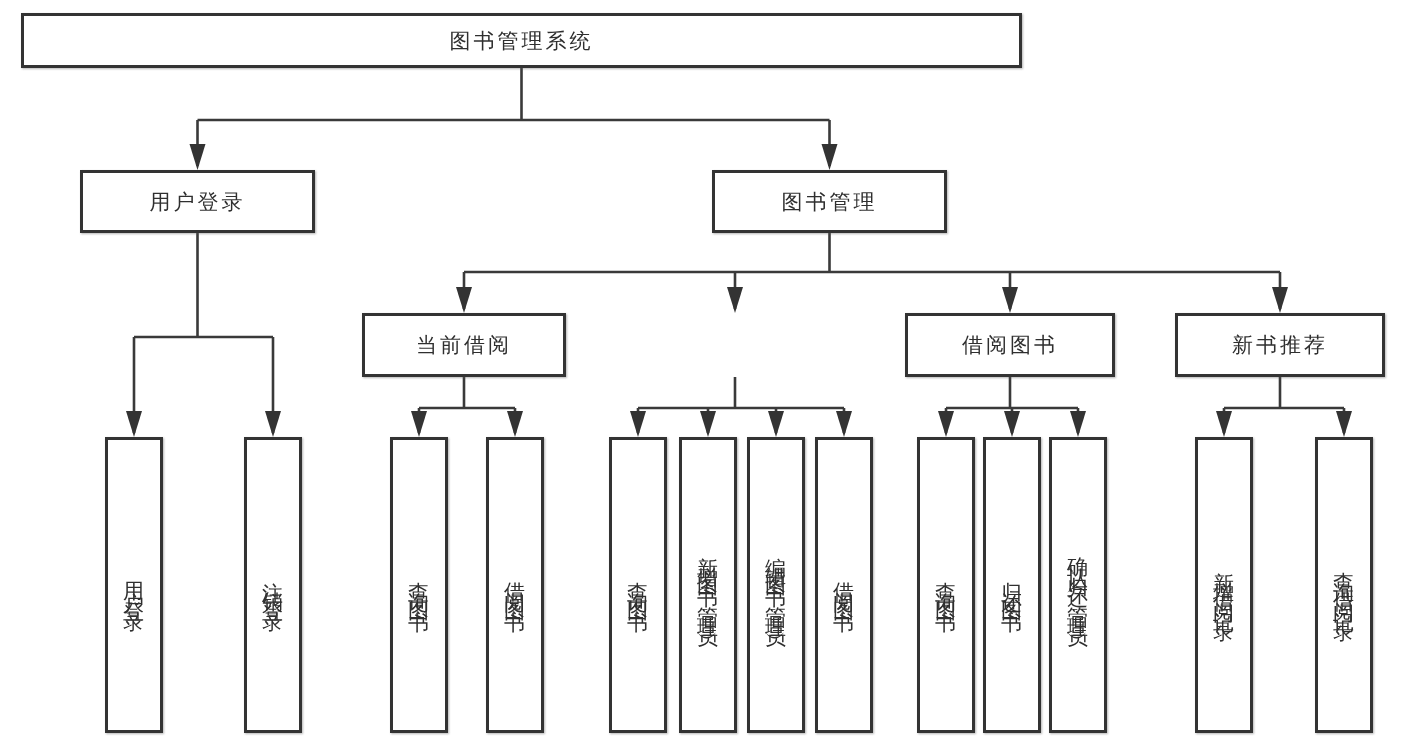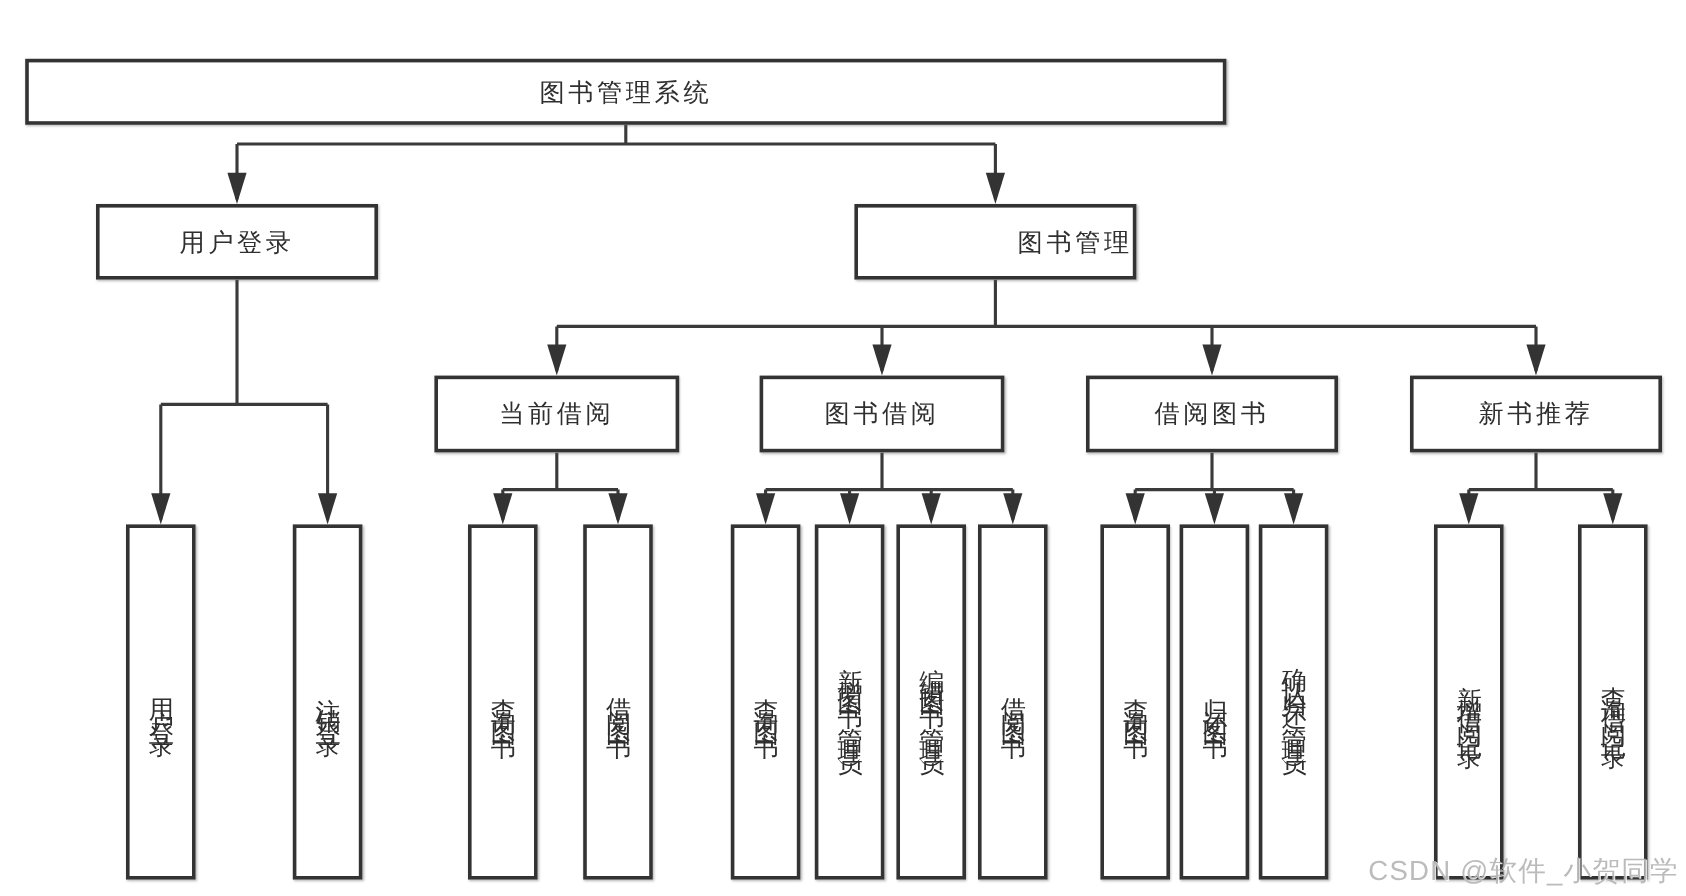--- a/index.html
+++ b/index.html
@@ -105,36 +105,33 @@
       <polygon points="768,411 784,411 776,437"></polygon>
       <polygon points="836,411 852,411 844,437"></polygon>
       <polygon points="938,411 954,411 946,437"></polygon>
       <polygon points="1004,411 1020,411 1012,437"></polygon>
       <polygon points="1070,411 1086,411 1078,437"></polygon>
       <polygon points="1216,411 1232,411 1224,437"></polygon>
       <polygon points="1336,411 1352,411 1344,437"></polygon>
     </g>
   </svg>
 
-  <div class="box h-box" style="left:21px; top:13px; width:1001px; height:55px;margin-top:36px;">
+  <div class="box h-box" style="left:21px; top:13px; width:1001px; height:55px;">
     <span>图书管理系统</span>
   </div>
 
   <div class="box h-box" style="left:80px; top:170px; width:235px; height:63px;">
     <span>用户登录</span>
   </div>
-  <div class="box h-box" style="left:712px; top:170px; width:235px; height:63px;justify-content:flex-end;">
+  <div class="box h-box" style="left:712px; top:170px; width:235px; height:63px;">
     <span>图书管理</span>
   </div>
 
   <div class="box h-box" style="left:362px; top:313px; width:204px; height:64px;">
     <span>当前借阅</span>
-  </div>
-  <div class="box h-box" style="left:633px; top:313px; width:204px; height:64px;">
-    <span>图书借阅</span>
   </div>
   <div class="box h-box" style="left:905px; top:313px; width:210px; height:64px;">
     <span>借阅图书</span>
   </div>
   <div class="box h-box" style="left:1175px; top:313px; width:210px; height:64px;">
     <span>新书推荐</span>
   </div>
 
   <div class="box v-box" style="left:105px; top:437px; width:58px; height:296px;">
     <span>用户登录</span>
@@ -173,15 +170,14 @@
     <span>确认归还（管理员）</span>
   </div>
 
   <div class="box v-box" style="left:1195px; top:437px; width:58px; height:296px;">
     <span>新增借阅记录</span>
   </div>
   <div class="box v-box" style="left:1315px; top:437px; width:58px; height:296px;">
     <span>查询借阅记录</span>
   </div>
 
-  <div class="watermark">CSDN @软件_小贺同学</div>
 
 </div>
 
 </body></html>

